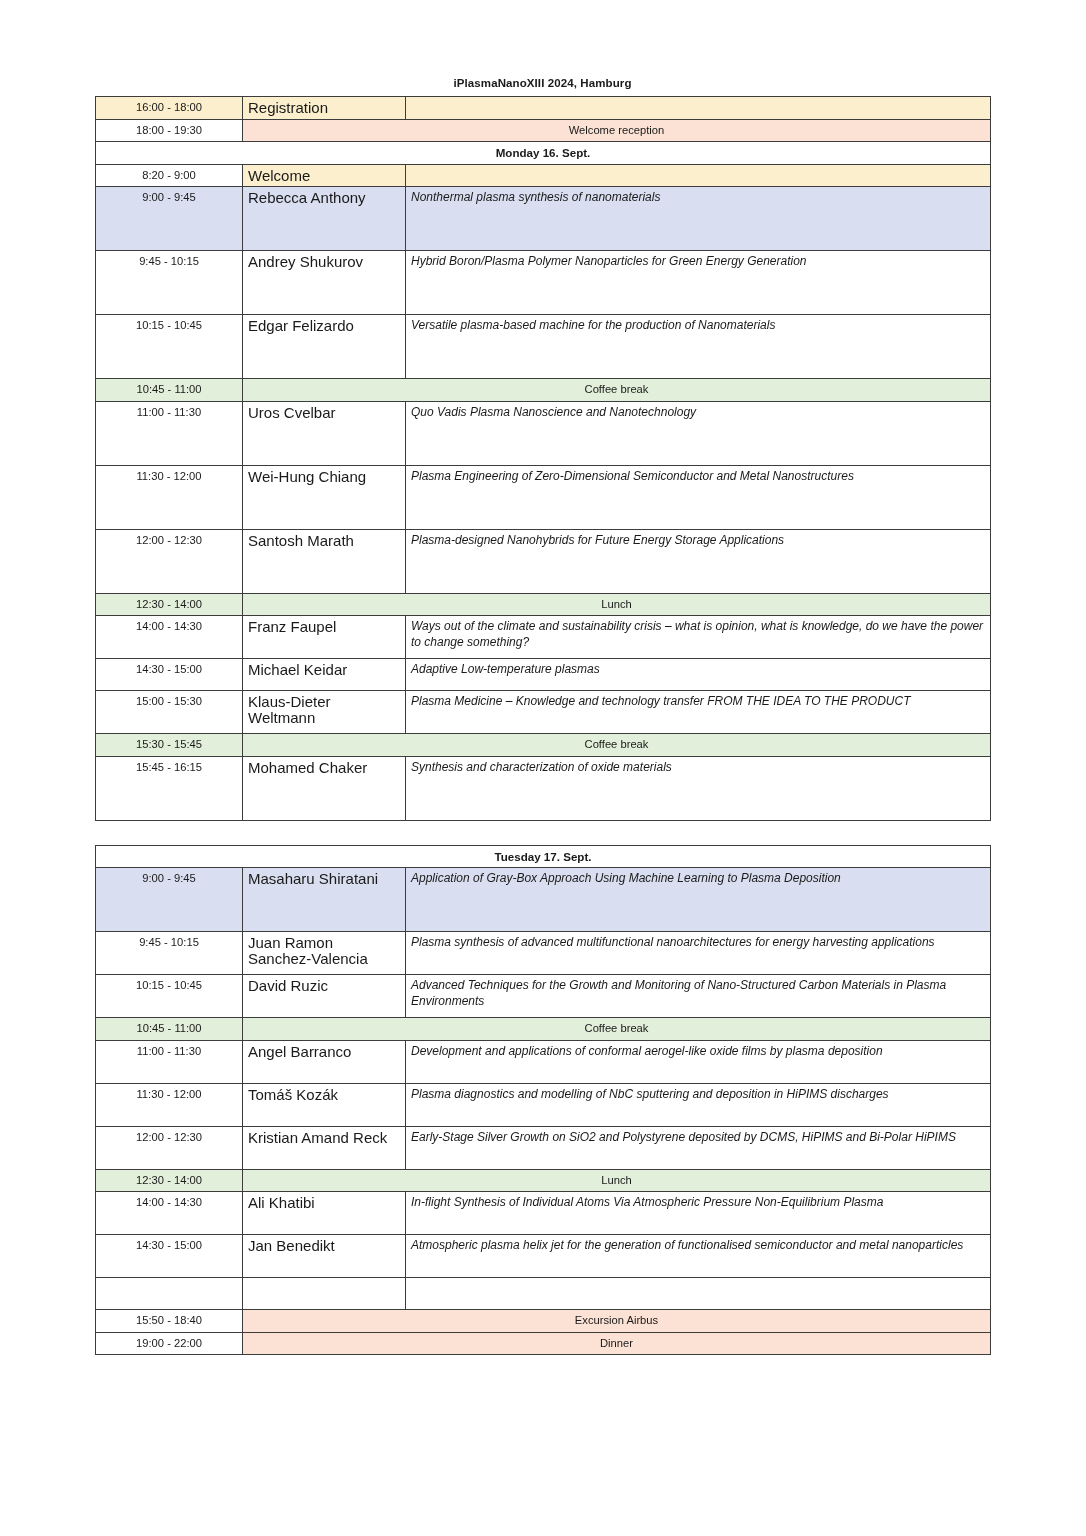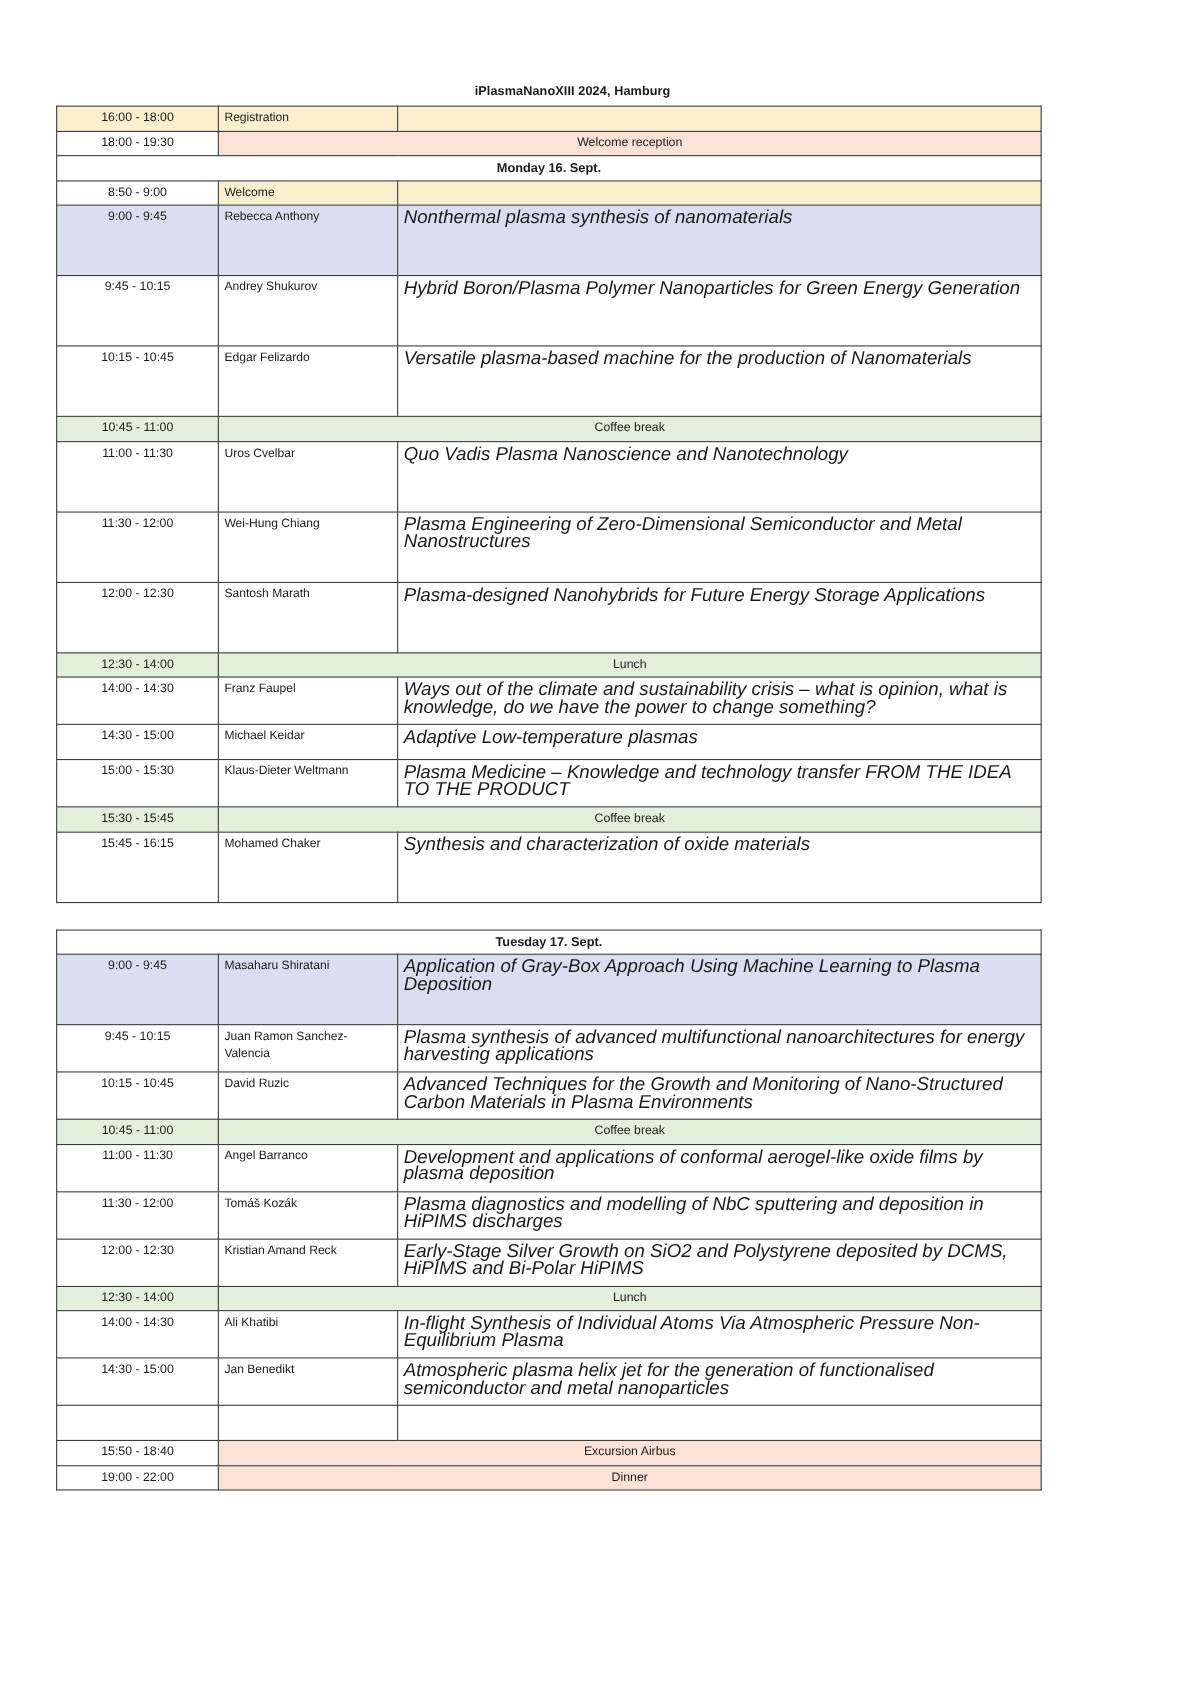--- a/index.html
+++ b/index.html
@@ -13,21 +13,21 @@
     font-family: "Liberation Sans", sans-serif;
     color: #1a1a1a;
     -webkit-font-smoothing: antialiased;
   }
 
   .page {
     position: relative;
     width: 1086px;
     height: 1536px;
     box-sizing: border-box;
-    padding: 76px 96px 0 51px;
+    padding: 76px 96px 0 95px;
   }
 
   .doc-title {
     text-align: center;
     font-size: 11.5px;
     font-weight: bold;
     color: #1a1a1a;
     letter-spacing: 0.1px;
     margin: 0 0 6px 0;
     line-height: 14px;
@@ -58,26 +58,26 @@
   }
 
   
   td.time {
     text-align: center;
     white-space: nowrap;
     font-size: 11.2px;
   }
   td.name {
     text-align: left;
-    font-size: 11px;
+    font-size: 15px;
   }
   td.talk {
     text-align: left;
     font-style: italic;
-    font-size: 17px;
+    font-size: 12px;
   }
   td.dayhead {
     text-align: center;
     font-weight: bold;
     font-size: 11.6px;
     background: #e2e2e2;
     padding: 3px 5px 4px 5px;
     line-height: 16px;
   }
   td.span-center {
@@ -124,21 +124,21 @@
             <td class="talk f-yellow"></td>
           </tr>
           <tr class="h-single">
             <td class="time f-white">18:00 - 19:30</td>
             <td colspan="2" class="span-left f-peach">Welcome reception</td>
           </tr>
           <tr>
             <td class="dayhead" colspan="3">Monday 16. Sept.</td>
           </tr>
           <tr class="h-single">
-            <td class="time f-white">8:50 - 9:00</td>
+            <td class="time f-white">8:20 - 9:00</td>
             <td class="name f-yellow">Welcome</td>
             <td class="talk f-yellow"></td>
           </tr>
           <tr class="h-tall">
             <td class="time f-blue">9:00 - 9:45</td>
             <td class="name f-blue">Rebecca Anthony</td>
             <td class="talk f-blue">Nonthermal plasma synthesis of nanomaterials</td>
           </tr>
           <tr class="h-tall">
             <td class="time f-white">9:45 - 10:15</td>

